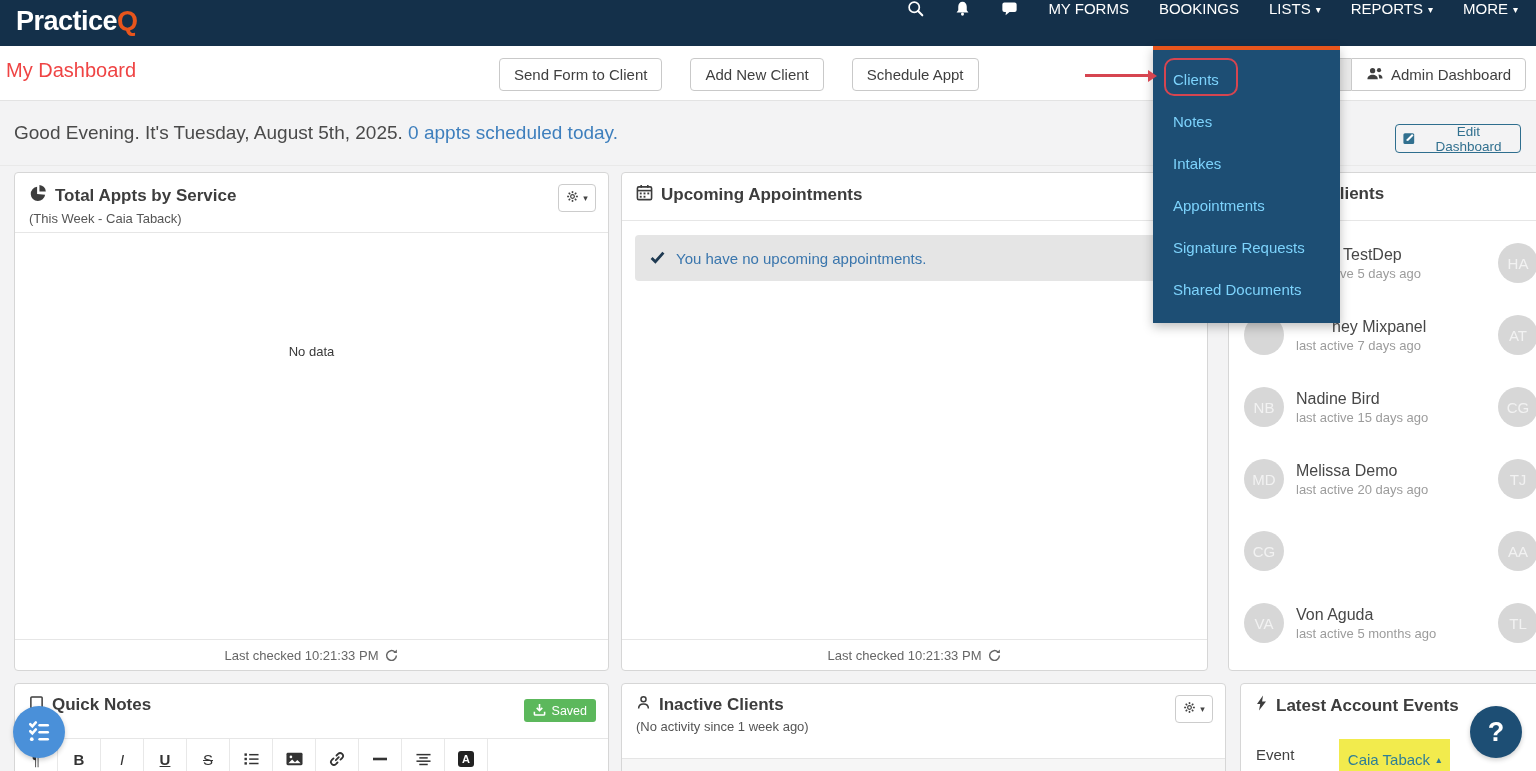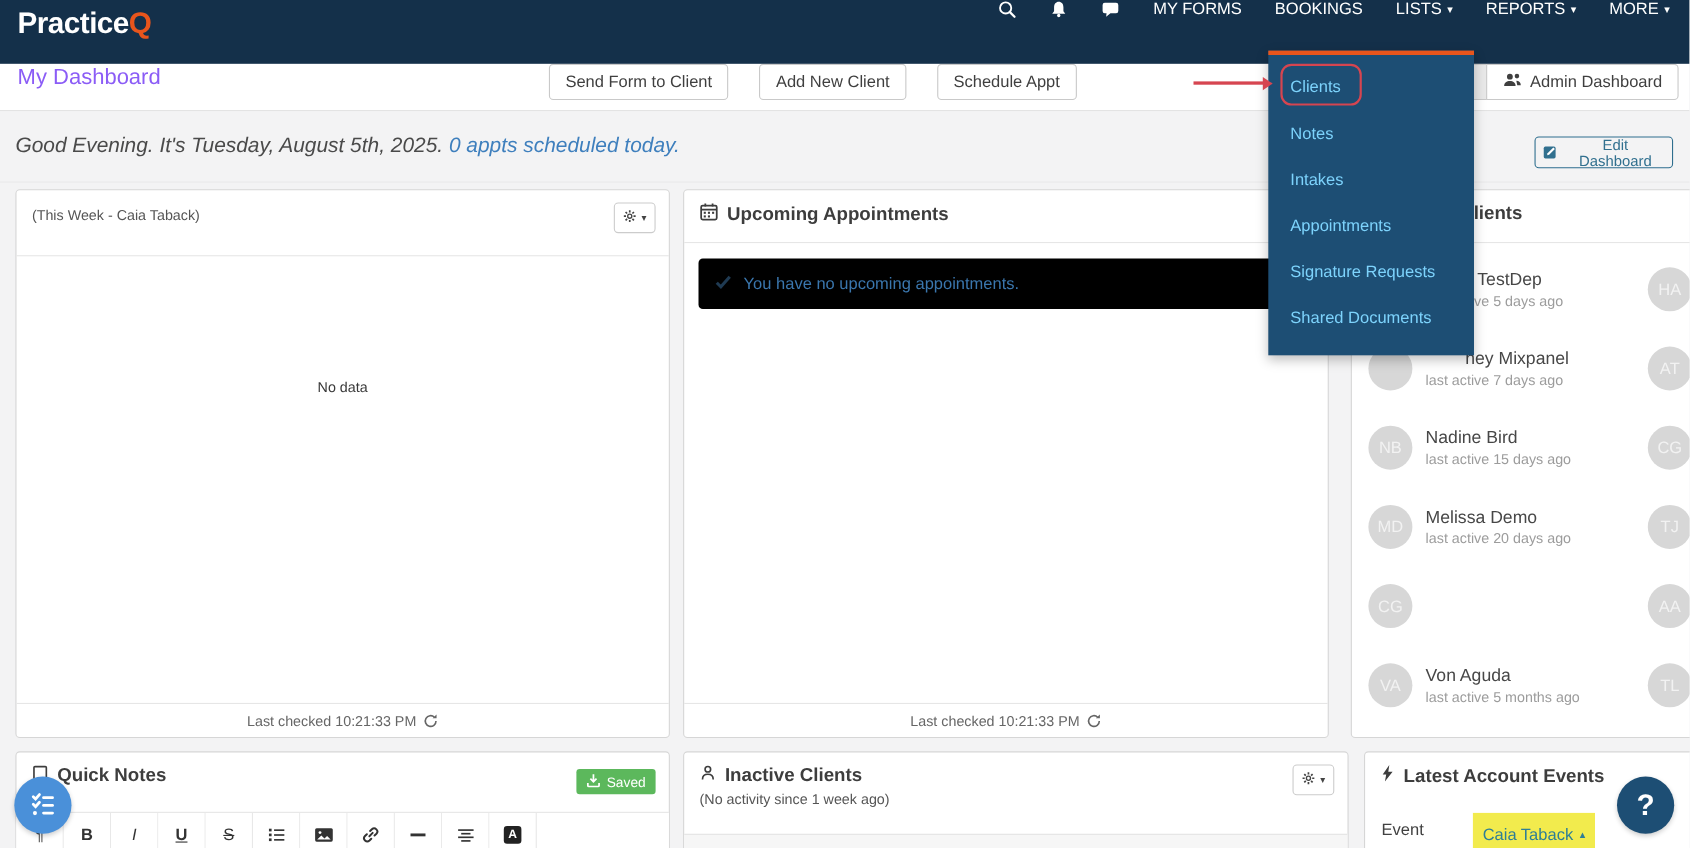--- a/index.html
+++ b/index.html
@@ -1,38 +1,38 @@
 <!DOCTYPE html>
 <html><head>
 <meta charset="utf-8">
 <style>
   html,body{margin:0;padding:0;}
   body{width:1536px;height:771px;overflow:hidden;position:relative;background:#f3f3f4;
        font-family:"Liberation Sans",sans-serif;-webkit-font-smoothing:antialiased;}
   
-  .navbar{position:absolute;left:0;top:0;width:1536px;height:58px;background:var(--navy,#14304a);z-index:10;}
+  .navbar{position:absolute;left:0;top:0;width:1536px;height:46px;background:var(--navy,#14304a);z-index:10;}
   .brand{position:absolute;left:16px;top:6px;font-size:27px;font-weight:bold;color:#fff;letter-spacing:-.5px;cursor:pointer;}
   .brand .q{color:var(--accent_orange,#e8551c);}
   .nav-right{position:absolute;right:18px;top:0;height:46px;display:flex;align-items:flex-start;gap:30px;}
   .nav-icon-btn{display:flex;align-items:center;cursor:pointer;}
   .nav-item{color:#fff;font-size:15px;white-space:nowrap;cursor:pointer;}
   .nav-item .caret{font-size:10px;margin-left:5px;position:relative;top:-1px;}
   
   .page-header{position:absolute;left:0;top:46px;width:1536px;height:54px;background:#fff;border-bottom:1px solid #e3e3e3;}
-  .page-title{position:absolute;left:16px;top:13px;margin:0;font-size:20px;font-weight:400;color:#8b5cf6;}
+  .page-title{position:absolute;left:6px;top:13px;margin:0;font-size:20px;font-weight:400;color:#ef4444;}
   .header-actions{position:absolute;left:499px;top:12px;display:flex;gap:28px;}
   .hbtn{height:33px;padding:0 14px;background:#fff;border:1px solid #c9c9c9;border-radius:4px;
         font-size:15px;color:#3f3f3f;font-family:inherit;cursor:pointer;}
   .dash-toggle{position:absolute;left:1270px;top:12px;display:flex;}
   .stub-btn{width:81px;height:33px;background:#e9e9e9;border:1px solid #c9c9c9;border-right:none;border-radius:4px 0 0 4px;cursor:pointer;}
   .admin-btn{height:33px;padding:0 14px;background:#fff;border:1px solid #c9c9c9;border-radius:0 4px 4px 0;
         font-size:15px;color:#3f3f3f;font-family:inherit;display:flex;align-items:center;gap:8px;cursor:pointer;}
   
   .greeting-row{position:absolute;left:0;top:100px;width:1536px;height:65px;border-bottom:1px solid #e9e9e9;}
-  .greeting-text{position:absolute;left:14px;top:22px;font-size:19px;color:#4a4a4a;font-style:italic;}
+  .greeting-text{position:absolute;left:14px;top:22px;font-size:19px;color:#4a4a4a;}
   .greeting-text a{color:var(--link_blue,#3e7fbd);text-decoration:none;cursor:pointer;}
   .edit-dash{position:absolute;left:1395px;top:24px;width:126px;height:29px;border:1px solid #2e6e8e;border-radius:4px;
         background:transparent;color:#31708f;font-size:13.5px;font-family:inherit;display:flex;align-items:center;justify-content:center;gap:6px;cursor:pointer;}
   
   .card{position:absolute;background:#fff;border:1px solid #d6d6d6;border-radius:4px;box-sizing:border-box;}
   #card-appts{left:14px;top:172px;width:595px;height:499px;}
   #card-upcoming{left:621px;top:172px;width:587px;height:499px;}
   #card-recent{left:1228px;top:172px;width:562px;height:499px;}
   #card-quicknotes{left:14px;top:683px;width:595px;height:180px;}
   #card-inactive{left:621px;top:683px;width:605px;height:180px;}
@@ -42,21 +42,21 @@
   .h48{height:48px;} .h60{height:60px;} .h55{height:55px;} .h62{height:62px;}
   .card-title{font-size:17px;font-weight:700;color:#3d3d3d;display:flex;align-items:center;gap:8px;white-space:nowrap;}
   .card-sub{font-size:13px;color:#555;margin-top:4px;}
   .gear-btn{position:absolute;top:11px;right:12px;width:38px;height:28px;border:1px solid #ccc;border-radius:4px;
         background:#fff;display:flex;align-items:center;justify-content:center;gap:4px;color:#444;cursor:pointer;}
   .gear-btn .caret{font-size:9px;color:#444;}
   .nodata{position:absolute;left:0;top:171px;width:100%;text-align:center;font-size:13px;color:#393939;}
   .card-footer{position:absolute;left:0;right:0;bottom:0;height:30px;border-top:1px solid #e6e6e6;
         display:flex;align-items:center;justify-content:center;gap:7px;padding:0 12px;font-size:13px;color:#666;}
   .refresh{display:flex;cursor:pointer;}
-  .alert-info{margin:14px 13px 0 13px;background:#000000;border-radius:4px;height:46px;
+  .alert-info{margin:14px 13px 0 13px;background:#e5e5e5;border-radius:4px;height:46px;
         display:flex;align-items:center;gap:11px;padding:0 15px;font-size:15px;color:#3a76ad;}
   
   .client-list{padding-top:6px;}
   .client-row{position:relative;height:72px;display:flex;align-items:center;padding-left:15px;cursor:pointer;}
   .avatar{flex:none;width:40px;height:40px;border-radius:50%;background:#d7d7d7;color:#f2f2f2;
         display:flex;align-items:center;justify-content:center;font-size:15px;}
   .client-text{margin-left:12px;}
   .client-name{font-size:16px;color:#474747;}
   .client-meta{font-size:13px;color:#9c9c9c;margin-top:2px;}
   .client-row:nth-child(1) .client-name{padding-left:47px;}
@@ -154,20 +154,27 @@
     <span class="ic"><svg width="15" height="15" viewBox="0 0 16 16">
           <rect x="1.5" y="3.5" width="11.5" height="11.5" rx="1.6" fill="#31708f"></rect>
           <path d="M4.8 11.8l.4-1.9 5.6-5.6 1.5 1.5-5.6 5.6z" fill="#fff"></path>
         </svg></span>
     <span>Edit Dashboard</span>
   </button>
 </div>
 
 <div class="card" id="card-appts">
   <div class="card-header bordered h60">
+    <div class="card-title">
+      <span class="ic"><svg width="18" height="18" viewBox="0 0 20 20">
+            <path d="M9 3a8 8 0 1 0 8.9 8.9L9 11z" fill="#3d3d3d"></path>
+            <path d="M11.6 1.2a8 8 0 0 1 7.1 7.1l-7.1.1z" fill="#3d3d3d"></path>
+          </svg></span>
+      <span>Total Appts by Service</span>
+    </div>
     <div class="card-sub">(This Week - Caia Taback)</div>
     <button class="gear-btn">
       <span class="ic"><svg width="13" height="13" viewBox="0 0 16 16">
             <circle cx="8" cy="8" r="2.3" fill="none" stroke="#444" stroke-width="1.5"></circle>
             <g stroke="#444" stroke-width="1.9">
               <line x1="12.2" y1="8" x2="14.6" y2="8"></line>
               <line x1="10.97" y1="10.97" x2="12.67" y2="12.67"></line>
               <line x1="8" y1="12.2" x2="8" y2="14.6"></line>
               <line x1="5.03" y1="10.97" x2="3.33" y2="12.67"></line>
               <line x1="3.8" y1="8" x2="1.4" y2="8"></line>

